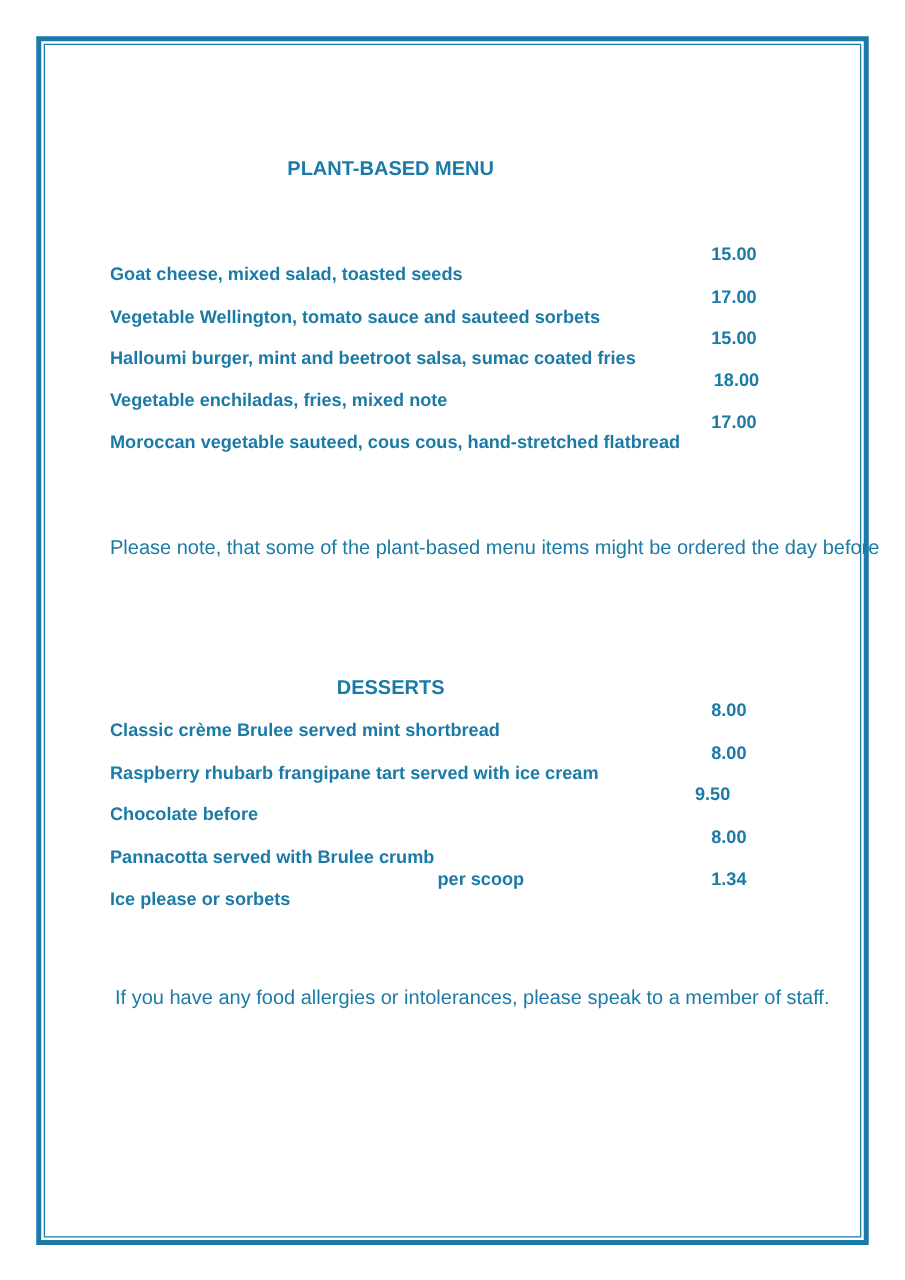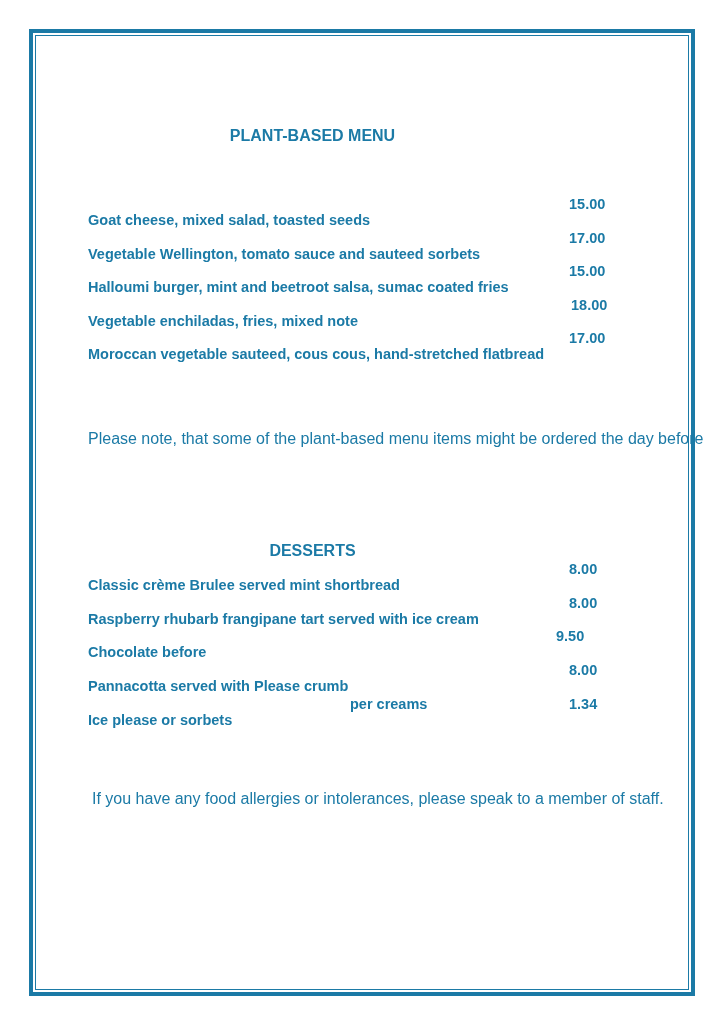--- a/index.html
+++ b/index.html
@@ -102,22 +102,22 @@
 </div>
 <div class="row" style="top:593px;">
   <span class="name">Raspberry rhubarb frangipane tart served with ice cream</span>
   <span class="price" style="left:481px;">8.00</span>
 </div>
 <div class="row" style="top:626px;">
   <span class="name">Chocolate before</span>
   <span class="price" style="left:468px;">9.50</span>
 </div>
 <div class="row" style="top:660px;">
-  <span class="name">Pannacotta served with Please crumb</span>
+  <span class="name">Pannacotta served with Brulee crumb</span>
   <span class="price" style="left:481px;">8.00</span>
 </div>
 <div class="row" style="top:694px;">
   <span class="name">Ice please or sorbets</span>
-  <span class="extra">per creams</span>
+  <span class="extra">per scoop</span>
   <span class="price" style="left:481px;">1.34</span>
 </div>
 
 <p class="note" style="left:92px; top:790px;">If you have any food allergies or intolerances, please speak to a member of staff.</p>
 
 </body></html>

